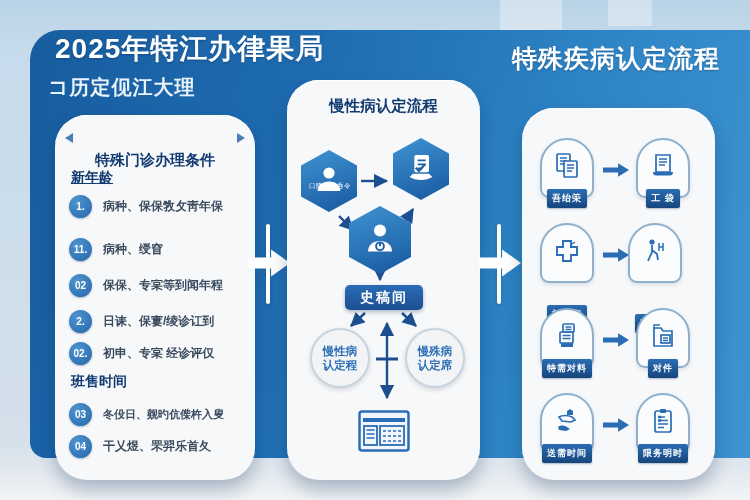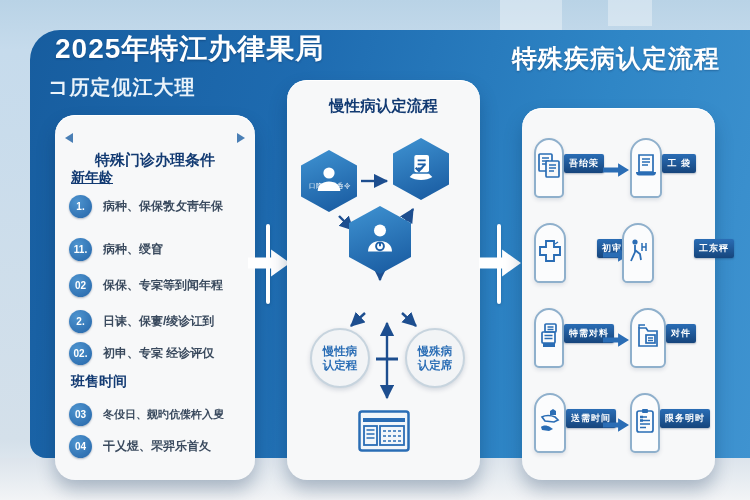--- a/index.html
+++ b/index.html
@@ -16,21 +16,21 @@
   }
   .bottom-strip{
     position:absolute; left:0; top:458px; width:750px; height:42px;
     background:linear-gradient(180deg,#dce4ec,#f2f4f6);
   }
   .main-title{ position:absolute; left:55px; top:30px; color:#fff; font-size:28px; font-weight:bold; letter-spacing:1px; text-shadow:0 1px 2px rgba(0,30,70,.35); }
   .sub-title{ position:absolute; left:48px; top:74px; color:#eaf3fa; font-size:20px; font-weight:bold; letter-spacing:1px; }
   .right-title{ position:absolute; left:512px; top:42px; color:#fff; font-size:25px; font-weight:bold; letter-spacing:1px; text-shadow:0 1px 2px rgba(0,30,70,.35); }
 
   .card{
-    position:absolute; background:#f7f8f9; border-radius:20px;
+    position:absolute; background:#f7f8f9; border-radius:32px;
     box-shadow:0 10px 18px rgba(8,40,80,.28), inset 0 1px 0 #fff;
   }
   .card-left{ left:55px; top:115px; width:200px; height:365px; }
   .card-mid{ left:287px; top:80px; width:193px; height:400px; }
   .card-right{ left:522px; top:108px; width:193px; height:372px; }
 
   .card-left-header{ position:absolute; left:0; top:12px; width:100%; text-align:center; color:#123a72; font-size:15px; font-weight:bold;margin-top:24px; }
   .tri{ position:absolute; width:0; height:0; border-style:solid; }
   .tri-left{ left:10px; top:18px; border-width:5px 8px 5px 0; border-color:transparent #4a7fb5 transparent transparent; }
   .tri-right{ right:10px; top:18px; border-width:5px 0 5px 8px; border-color:transparent transparent transparent #4a7fb5; }
@@ -58,21 +58,21 @@
     display:flex; align-items:center; justify-content:center; letter-spacing:2px;
     box-shadow:0 2px 4px rgba(0,30,70,.3);
   }
   .flow-circle{
     position:absolute; width:60px; height:60px; border-radius:50%;
     background:#f2f4f6; border:2px solid #c7d4de; box-shadow:0 2px 5px rgba(0,30,70,.15);
     display:flex; flex-direction:column; align-items:center; justify-content:center;
     color:#2a6db5; font-size:11.5px; font-weight:bold; line-height:1.25;
   }
 
-  .row-cell{ position:absolute; width:66px; display:flex; flex-direction:row; align-items:center;text-align:center; }
+  .row-cell{ position:absolute; width:66px; display:flex; flex-direction:column; align-items:center;text-align:center; }
   .arch{
     width:54px; height:60px; background:#fbfcfd; border:2px solid #8fb0cc;
     border-radius:27px 27px 9px 9px;
     display:flex; align-items:center; justify-content:center;
     box-shadow:0 2px 4px rgba(0,30,70,.12);
   }
   .arch-label{
     margin-top:-9px; background:linear-gradient(180deg,#2a6db5,#16457c); color:#fff;
     font-size:9px; font-weight:bold; padding:3px 5px; border-radius:2px; white-space:nowrap;
     box-shadow:0 1px 2px rgba(0,30,70,.3); letter-spacing:1px;
@@ -194,20 +194,21 @@
       <span>
         <svg width="36" height="36" viewBox="0 0 24 24">
           <circle cx="12" cy="7" r="4" fill="#fff"></circle>
           <path d="M4 21c0-4.4 3.6-7 8-7s8 2.6 8 7z" fill="#fff"></path>
           <circle cx="12" cy="17.5" r="2.6" fill="none" stroke="#1d5fa6" stroke-width="1.3"></circle>
           <path d="M12 15v2.5" stroke="#1d5fa6" stroke-width="1.3"></path>
         </svg>
       </span>
     </div>
 
+    <div class="banner">史稿间</div>
 
     <div class="flow-circle" style="left:23px; top:248px;">
       <span>慢性病</span>
       <span>认定程</span>
     </div>
     <div class="flow-circle" style="left:118px; top:248px;">
       <span>慢殊病</span>
       <span>认定席</span>
     </div>
 

